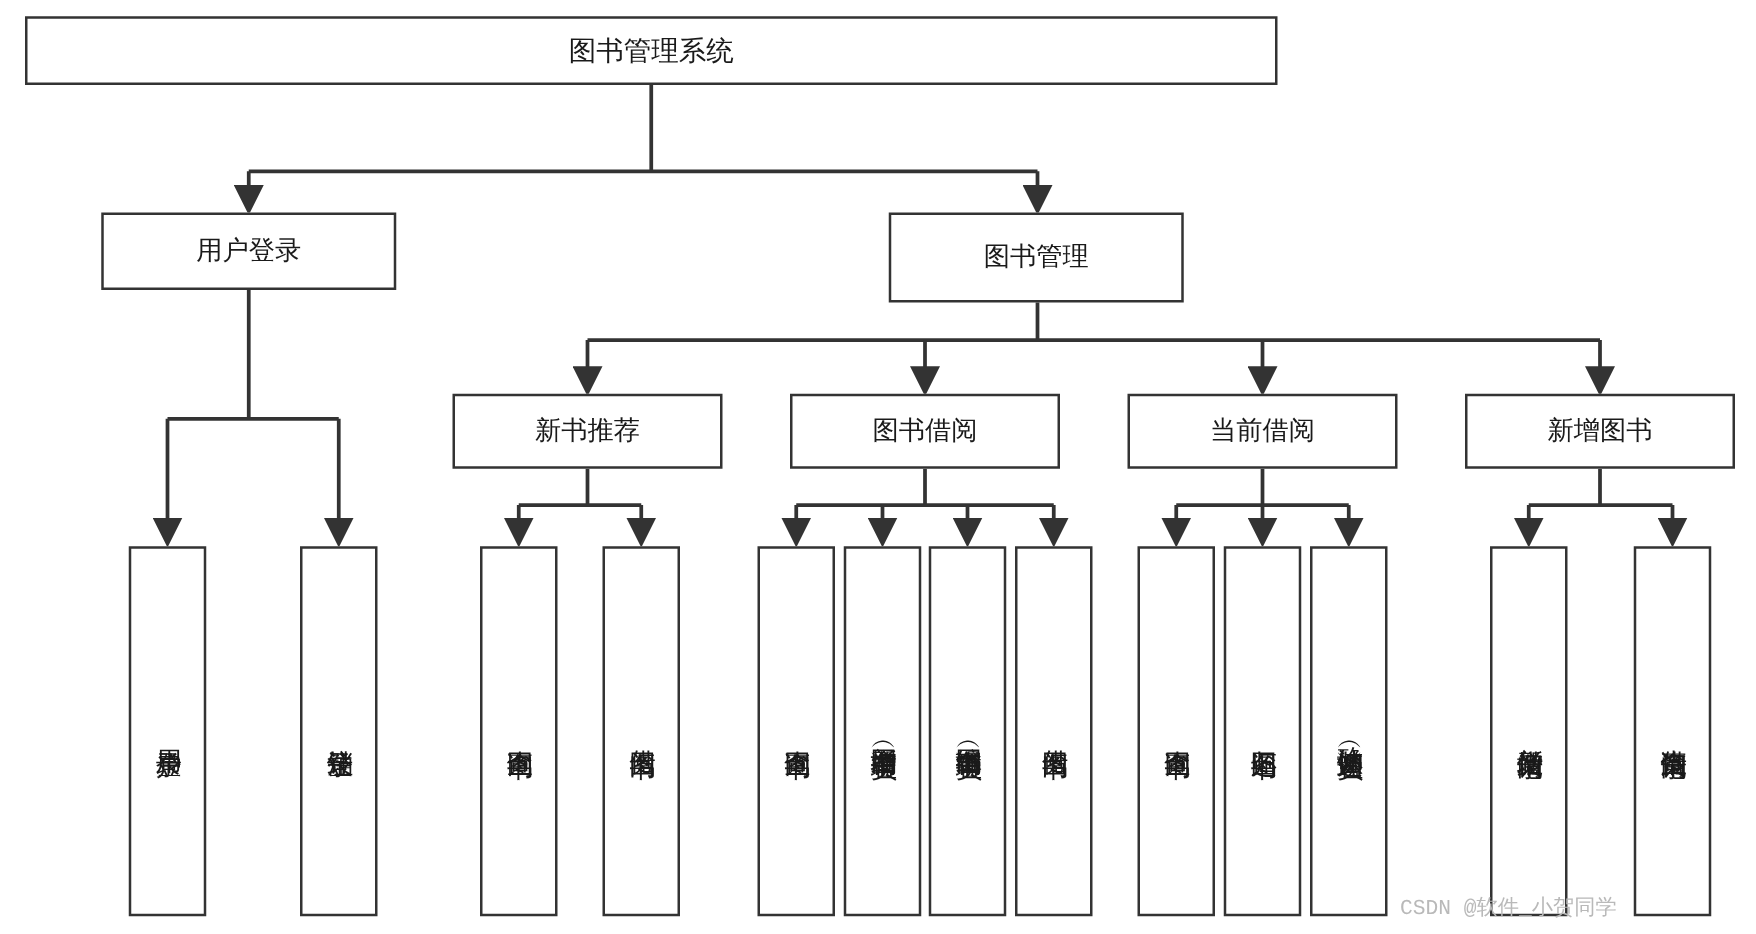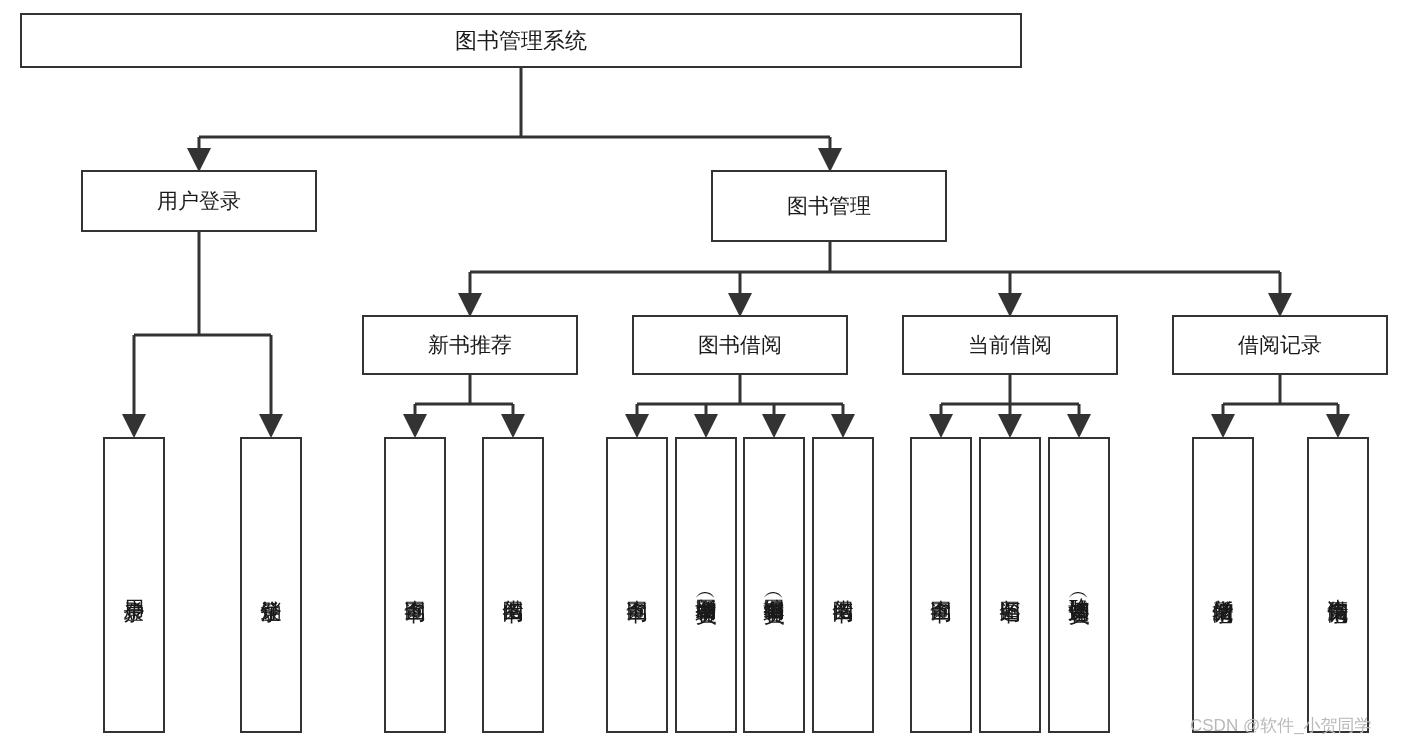--- a/index.html
+++ b/index.html
@@ -143,21 +143,21 @@
   <div class="node h" style="left:632px; top:315px; width:216px; height:60px;">
     <span class="node-label">图书借阅</span>
   </div>
   <div class="node h" style="left:362px; top:315px; width:216px; height:60px;">
     <span class="node-label">新书推荐</span>
   </div>
   <div class="node h" style="left:902px; top:315px; width:216px; height:60px;">
     <span class="node-label">当前借阅</span>
   </div>
   <div class="node h" style="left:1172px; top:315px; width:216px; height:60px;">
-    <span class="node-label">借阅记录</span>
+    <span class="node-label">新增图书</span>
   </div>
 
   <div class="node v" style="left:103px; top:437px; width:62px; height:296px;">
     <span class="node-label">用户登录</span>
   </div>
   <div class="node v" style="left:240px; top:437px; width:62px; height:296px;">
     <span class="node-label">注销登录</span>
   </div>
 
   <div class="node v" style="left:384px; top:437px; width:62px; height:296px;">
@@ -190,15 +190,15 @@
     <span class="node-label">确认归还（管理员）</span>
   </div>
 
   <div class="node v" style="left:1192px; top:437px; width:62px; height:296px;">
     <span class="node-label">新增借阅记录</span>
   </div>
   <div class="node v" style="left:1307px; top:437px; width:62px; height:296px;">
     <span class="node-label">查询借阅记录</span>
   </div>
 
-  <div class="watermark" style="left:1190px; top:714px;">CSDN @软件_小贺同学</div>
+  <div class="watermark" style="left:1120px; top:714px;font-family:Liberation Mono, monospace;">CSDN @软件_小贺同学</div>
 
 </div>
 
 </body></html>

